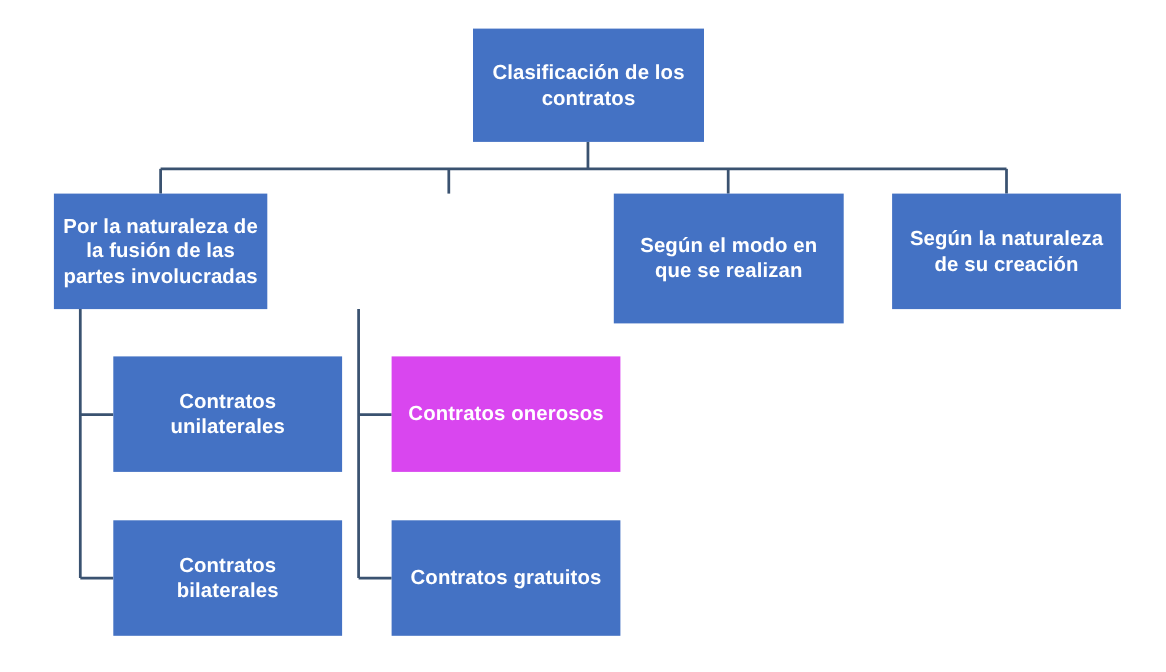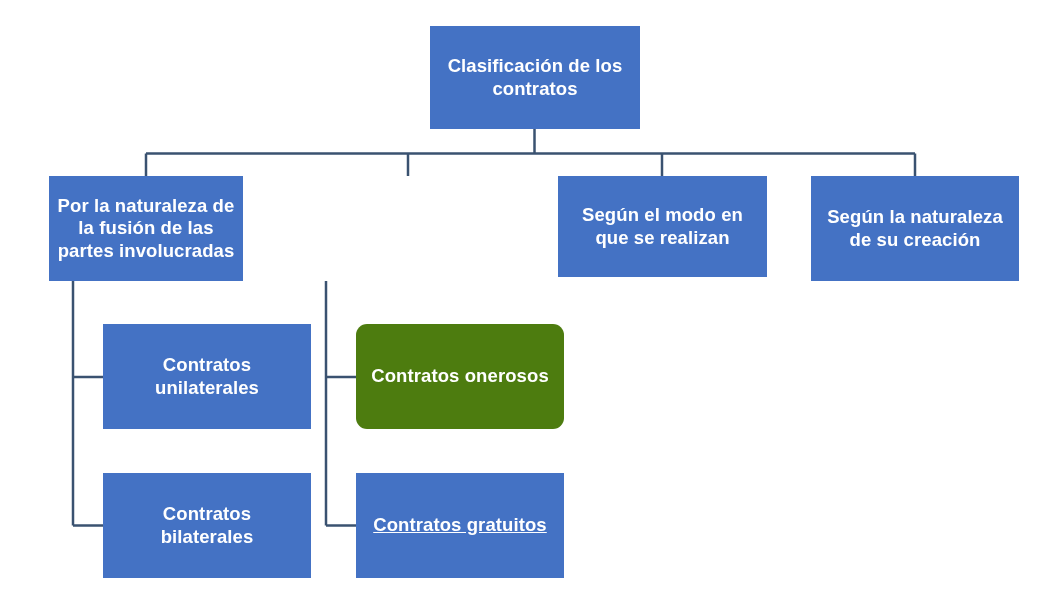--- a/index.html
+++ b/index.html
@@ -79,41 +79,41 @@
 contratos</span>
   </div>
 
   <div class="node-box level-two" style="left:49px; top:176px; width:194px; height:105px; background:#4472C4;">
     <span class="node-label">Por la naturaleza de
 la fusión de las
 partes involucradas</span>
   </div>
 
 
-  <div class="node-box level-two" style="left:558px; top:176px; width:209px; height:101px; background:#4472C4;">
+  <div class="node-box level-two" style="left:558px; top:176px; width:209px; height:118px; background:#4472C4;">
     <span class="node-label">Según el modo en
 que se realizan</span>
   </div>
 
   <div class="node-box level-two" style="left:811px; top:176px; width:208px; height:105px; background:#4472C4;justify-content:center;">
     <span class="node-label">Según la naturaleza
 de su creación</span>
   </div>
 
   <div class="node-box level-three" style="left:103px; top:324px; width:208px; height:105px; background:#4472C4;">
     <span class="node-label">Contratos
 unilaterales</span>
   </div>
 
   <div class="node-box level-three" style="left:103px; top:473px; width:208px; height:105px; background:#4472C4;">
     <span class="node-label">Contratos
 bilaterales</span>
   </div>
 
-  <div class="node-box level-three" style="left:356px; top:324px; width:208px; height:105px; background:#4d7c0f;border-radius:11px;">
+  <div class="node-box level-three" style="left:356px; top:324px; width:208px; height:105px; background:#d946ef;">
     <span class="node-label">Contratos onerosos</span>
   </div>
 
-  <div class="node-box level-three" style="left:356px; top:473px; width:208px; height:105px; background:#4472C4;text-decoration:underline;">
+  <div class="node-box level-three" style="left:356px; top:473px; width:208px; height:105px; background:#4472C4;">
     <span class="node-label">Contratos gratuitos</span>
   </div>
 
 </div>
 
 </body></html>

